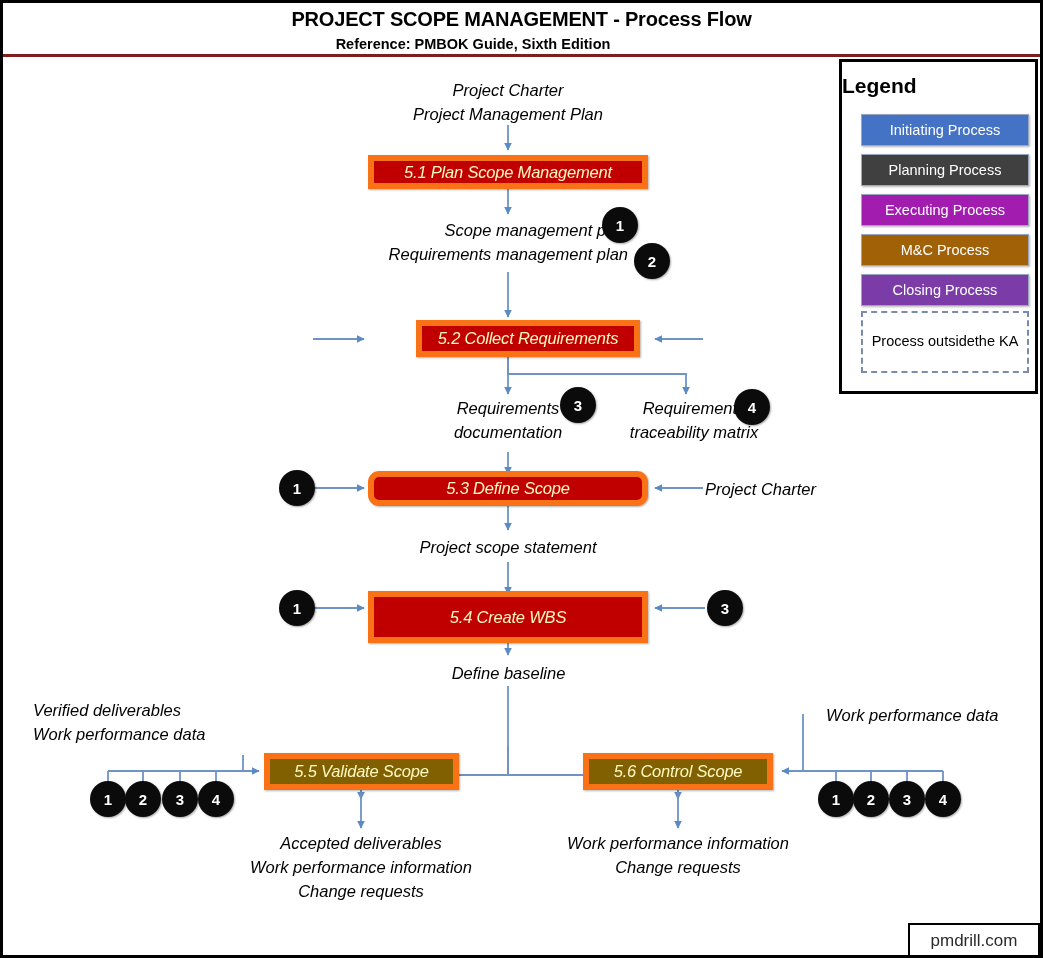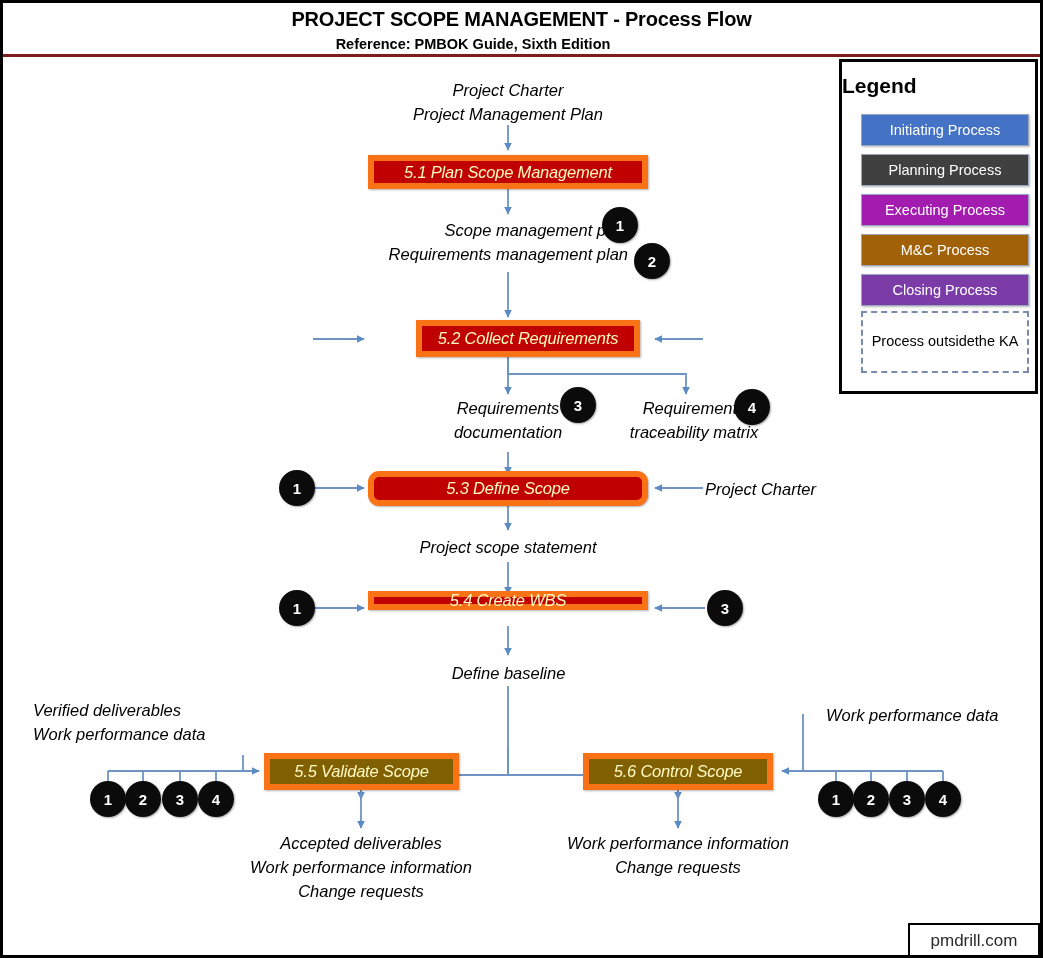--- a/index.html
+++ b/index.html
@@ -269,21 +269,21 @@
       <div>traceability matrix</div>
     </div>
     <div class="circ" style="left:731px; top:332px;">4</div>
 
     <div class="proc planning" style="left:365px; top:414px; width:280px; height:35px;border-radius:11px;">5.3 Define Scope</div>
     <div class="circ" style="left:276px; top:413px;">1</div>
     <div class="lbl l" style="left:702px; top:421px; width:190px;">Project Charter</div>
 
     <div class="lbl c" style="left:385px; top:479px; width:240px;">Project scope statement</div>
 
-    <div class="proc planning" style="left:365px; top:534px; width:280px; height:19px;">5.4 Create WBS</div>
+    <div class="proc planning" style="left:365px; top:534px; width:280px; height:52px;">5.4 Create WBS</div>
     <div class="circ" style="left:276px; top:533px;">1</div>
     <div class="circ" style="left:704px; top:533px;">3</div>
 
     <div class="lbl c" style="left:418px; top:605px; width:175px;">Define baseline</div>
 
     <div class="lbl l" style="left:30px; top:642px; width:230px;">
       <div>Verified deliverables</div>
       <div>Work performance data</div>
     </div>
 

